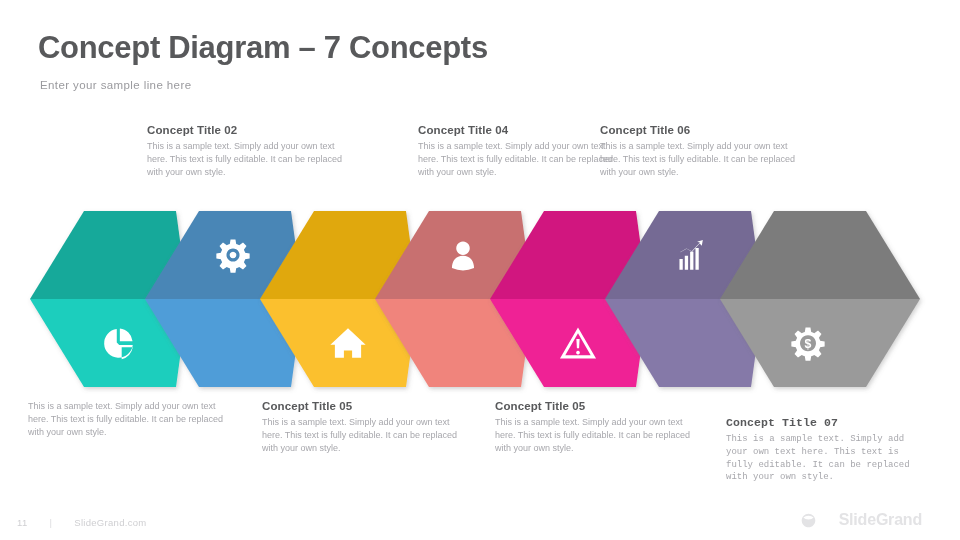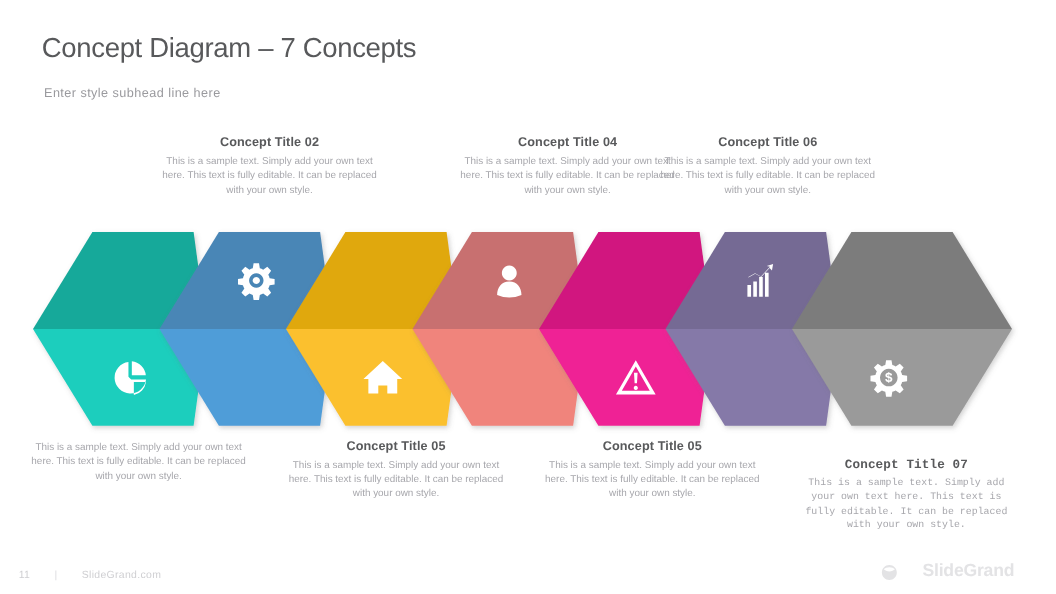--- a/index.html
+++ b/index.html
@@ -12,22 +12,22 @@
   #slide {
     position: relative;
     width: 960px; height: 540px;
     background: #ffffff;
   }
 
   
   #page-title {
     position: absolute;
     left: 38px; top: 30px;
-    font-size: 25px;
-    font-weight: normal;
+    font-size: 31px;
+    font-weight: bold;
     color: #58595b;
     letter-spacing: -0.3px;
     white-space: nowrap;
   }
   #page-subhead {
     position: absolute;
     left: 40px; top: 79px;
     font-size: 11.5px;
     color: #9a9a9e;
     letter-spacing: 0.4px;
@@ -38,21 +38,20 @@
   #diagram {
     position: absolute;
     left: 0; top: 0;
     width: 960px; height: 540px;
   }
 
   
   .caption {
     position: absolute;
     width: 196px;
-    text-align: center;
   }
   .caption-title {
     font-size: 11.5px;
     font-weight: bold;
     color: #58595b;
     margin-bottom: 4px;
     letter-spacing: 0.1px;
   }
   .caption-body {
     font-size: 9px;
@@ -87,21 +86,21 @@
     color: #e3e3e5;
     letter-spacing: -0.2px;
   }
 </style>
 </head>
 <body>
 
 <div id="slide">
 
   <div id="page-title">Concept Diagram – 7 Concepts</div>
-  <div id="page-subhead">Enter style subhead line here</div>
+  <div id="page-subhead">Enter your sample line here</div>
 
   <svg id="diagram" viewBox="0 0 960 540" width="960" height="540" xmlns="http://www.w3.org/2000/svg">
     <defs>
       <filter id="shp-shadow" x="-25%" y="-25%" width="160%" height="160%">
         <feDropShadow dx="1.5" dy="2" stdDeviation="2.2" flood-color="#6b6b6b" flood-opacity="0.30"></feDropShadow>
       </filter>
     </defs>
     <g id="hex-group">
         <g filter="url(#shp-shadow)">
           <path d="M240,211 L240,217 L240,299 L240,299 Z" fill="#49d8c8"></path>

